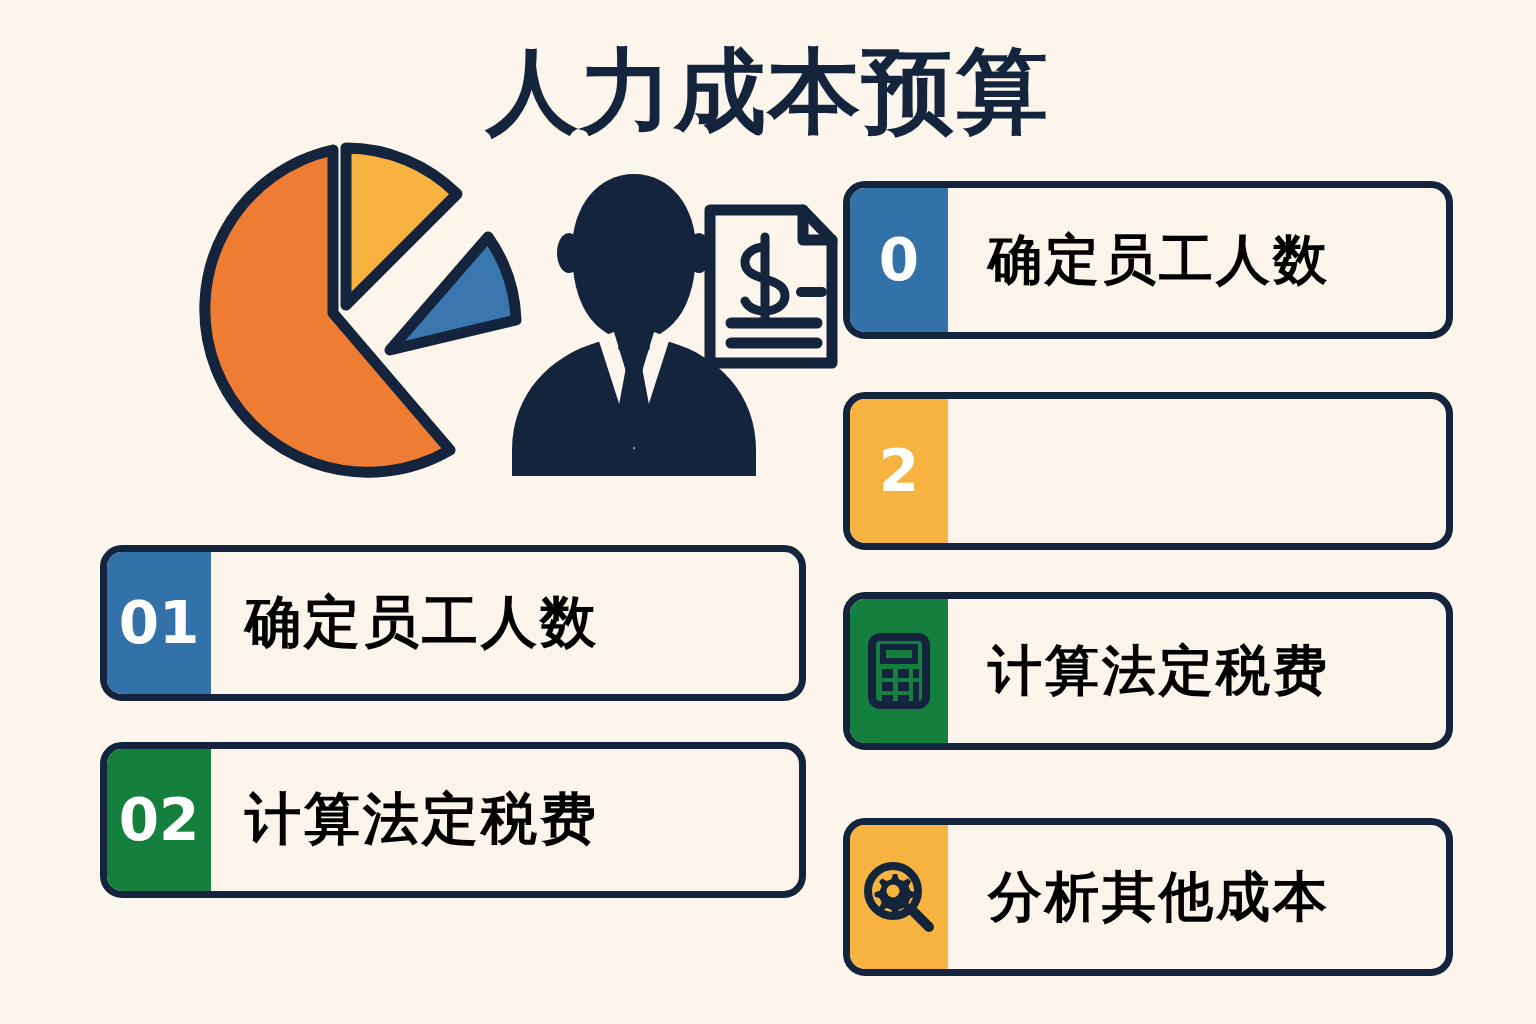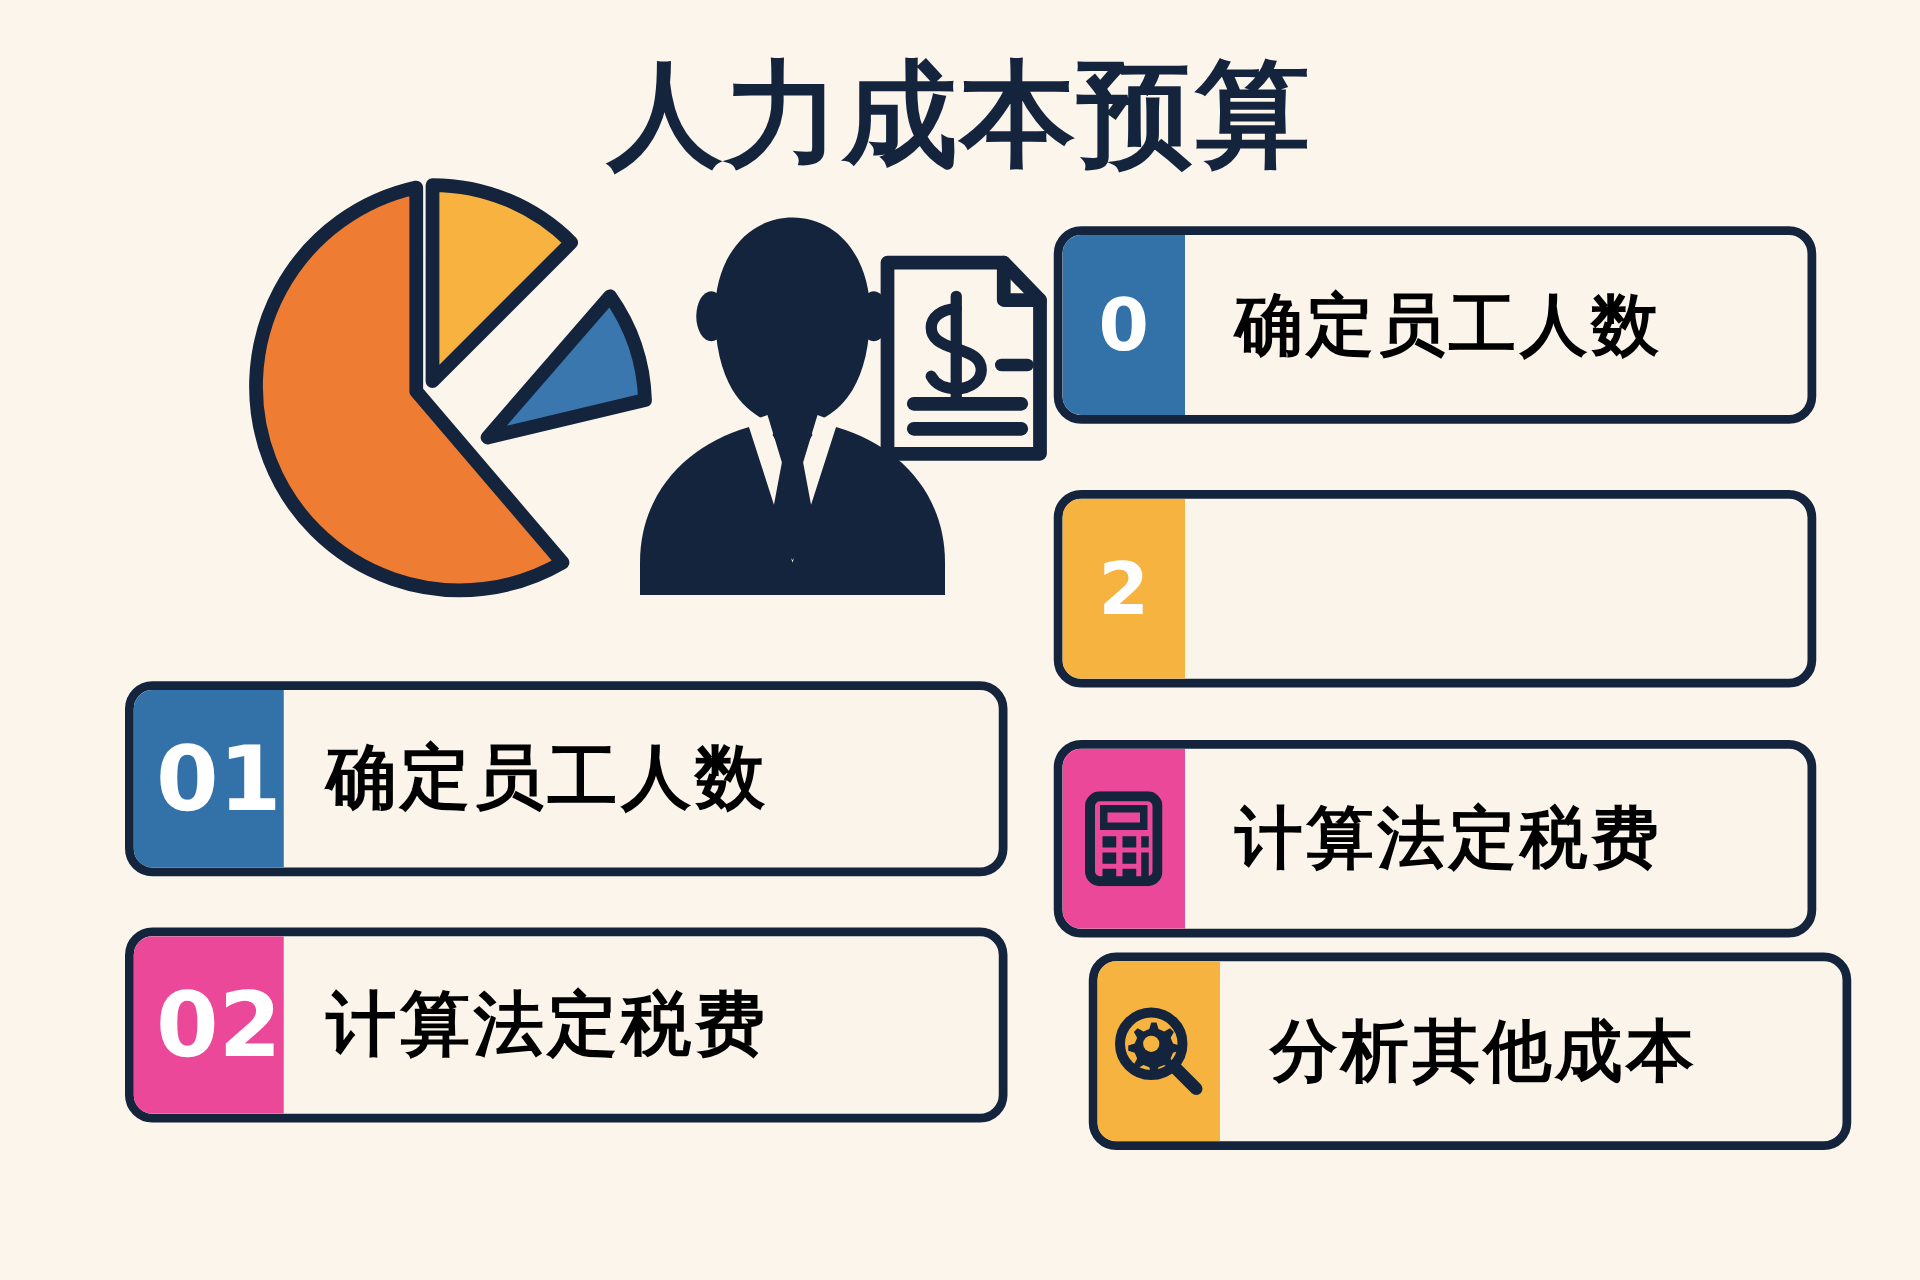--- a/index.html
+++ b/index.html
@@ -75,36 +75,36 @@
     padding-left: 34px;
     color: #000000;
     font-weight: 700;
     font-family: "DejaVu Sans", "Liberation Sans", sans-serif;
     letter-spacing: 3px;
     white-space: nowrap;
   }
 
   
   .card-left { left: 100px; width: 706px; height: 156px; }
-  .card-left .card-badge { width: 104px; font-size: 72px; padding-left: 16px; }
+  .card-left .card-badge { width: 104px; font-size: 58px; }
   .card-left .card-label { font-size: 56px; }
   #card-left-1 { top: 545px; }
   #card-left-2 { top: 742px; }
 
   
   .card-right { left: 843px; width: 610px; height: 158px; }
   .card-right .card-badge { width: 98px; font-size: 58px; }
   .card-right .card-label { font-size: 54px; padding-left: 40px; }
   #card-right-1 { top: 181px; }
   #card-right-2 { top: 392px; }
   #card-right-3 { top: 592px; }
-  #card-right-4 { top: 762px; margin-left: 28px; }
+  #card-right-4 { top: 818px; }
 
   .badge-blue   { background: #3272A8; }
-  .badge-orange { background: #ec4899; }
+  .badge-orange { background: #15803d; }
   .badge-yellow { background: #F6B33F; }
 
   .badge-icon { width: 100%; height: 100%; display: flex; align-items: center; justify-content: center; }
   .badge-icon svg { display: block; }
 </style>
 </head>
 <body>
 
 <div id="canvas">
 

